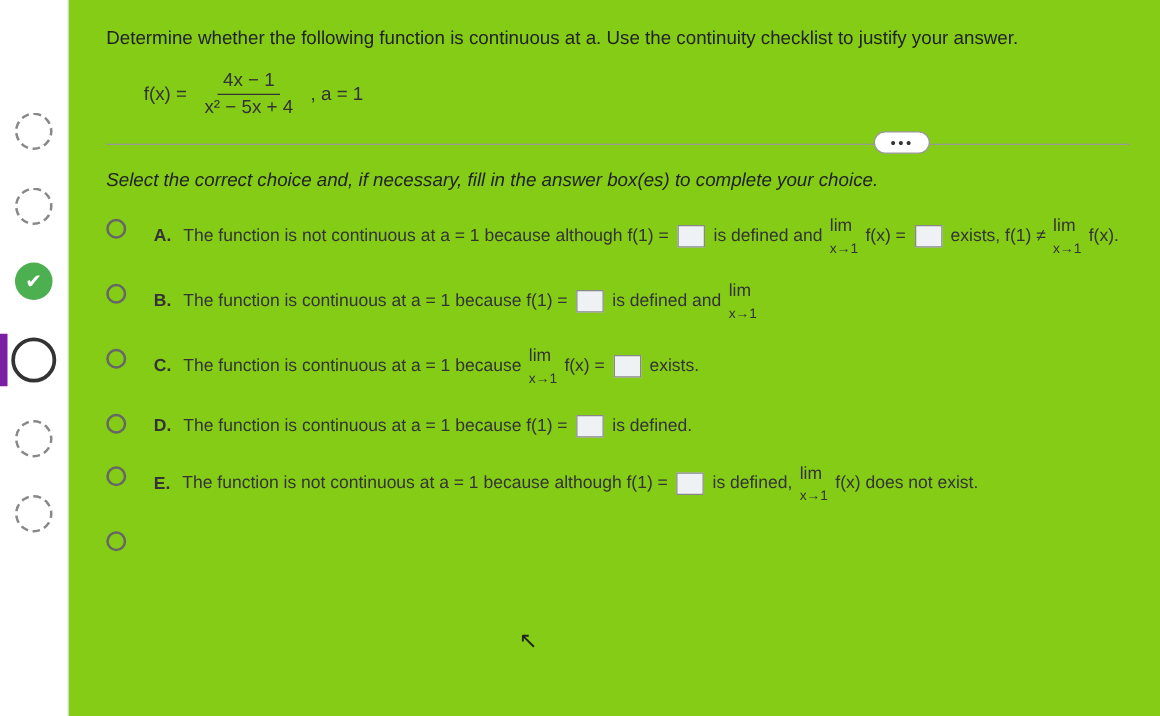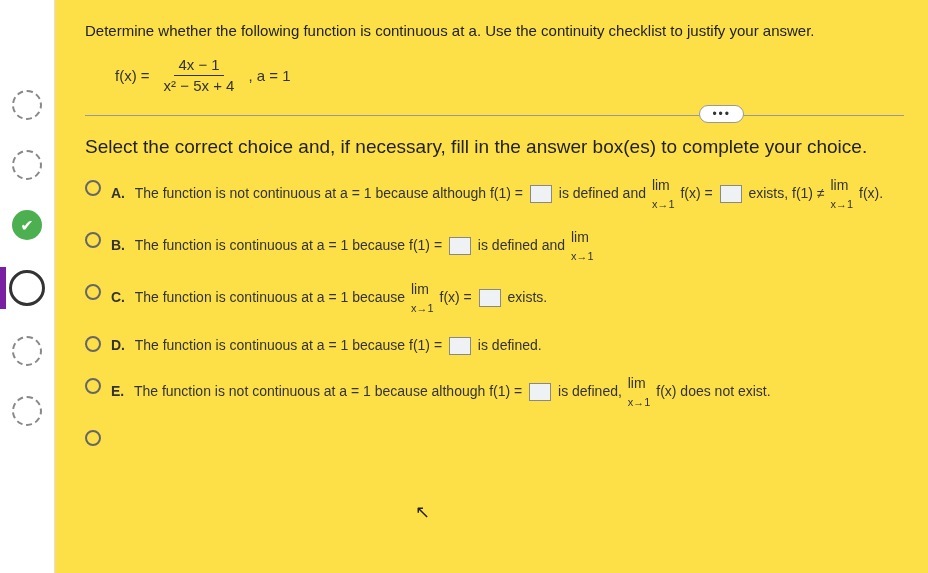--- a/index.html
+++ b/index.html
@@ -49,21 +49,21 @@
       content: "";
       position: absolute;
       left: -12px;
       top: -6px;
       bottom: -6px;
       width: 6px;
       background: #7b1fa2;
     }
     .main {
       flex: 1;
-      background: #fde047;
+      background: #84cc16;
       padding: 22px 24px 36px 30px;
       overflow: auto;
       position: relative;
     }
     .prompt {
       font-size: 15px;
       margin-bottom: 16px;
       color: #222;
     }
     .formula-block {
@@ -96,29 +96,30 @@
       background: #fff;
       border: 1px solid #999;
       border-radius: 10px;
       padding: 0 12px;
       font-size: 12px;
       letter-spacing: 2px;
       cursor: pointer;
       line-height: 16px;
     }
     .instruction {
-      font-size: 19px;
+      font-size: 15px;
       color: #222;
       margin-bottom: 20px;
+      font-style: italic;
     }
     .choices { display: flex; flex-direction: column; gap: 20px; }
     .choice {
       display: flex;
       align-items: flex-start;
-      gap: 10px;
+      gap: 22px;
       font-size: 14px;
       line-height: 1.6;
     }
     .radio {
       appearance: none;
       width: 16px;
       height: 16px;
       border: 2px solid #666;
       border-radius: 50%;
       margin-top: 2px;

